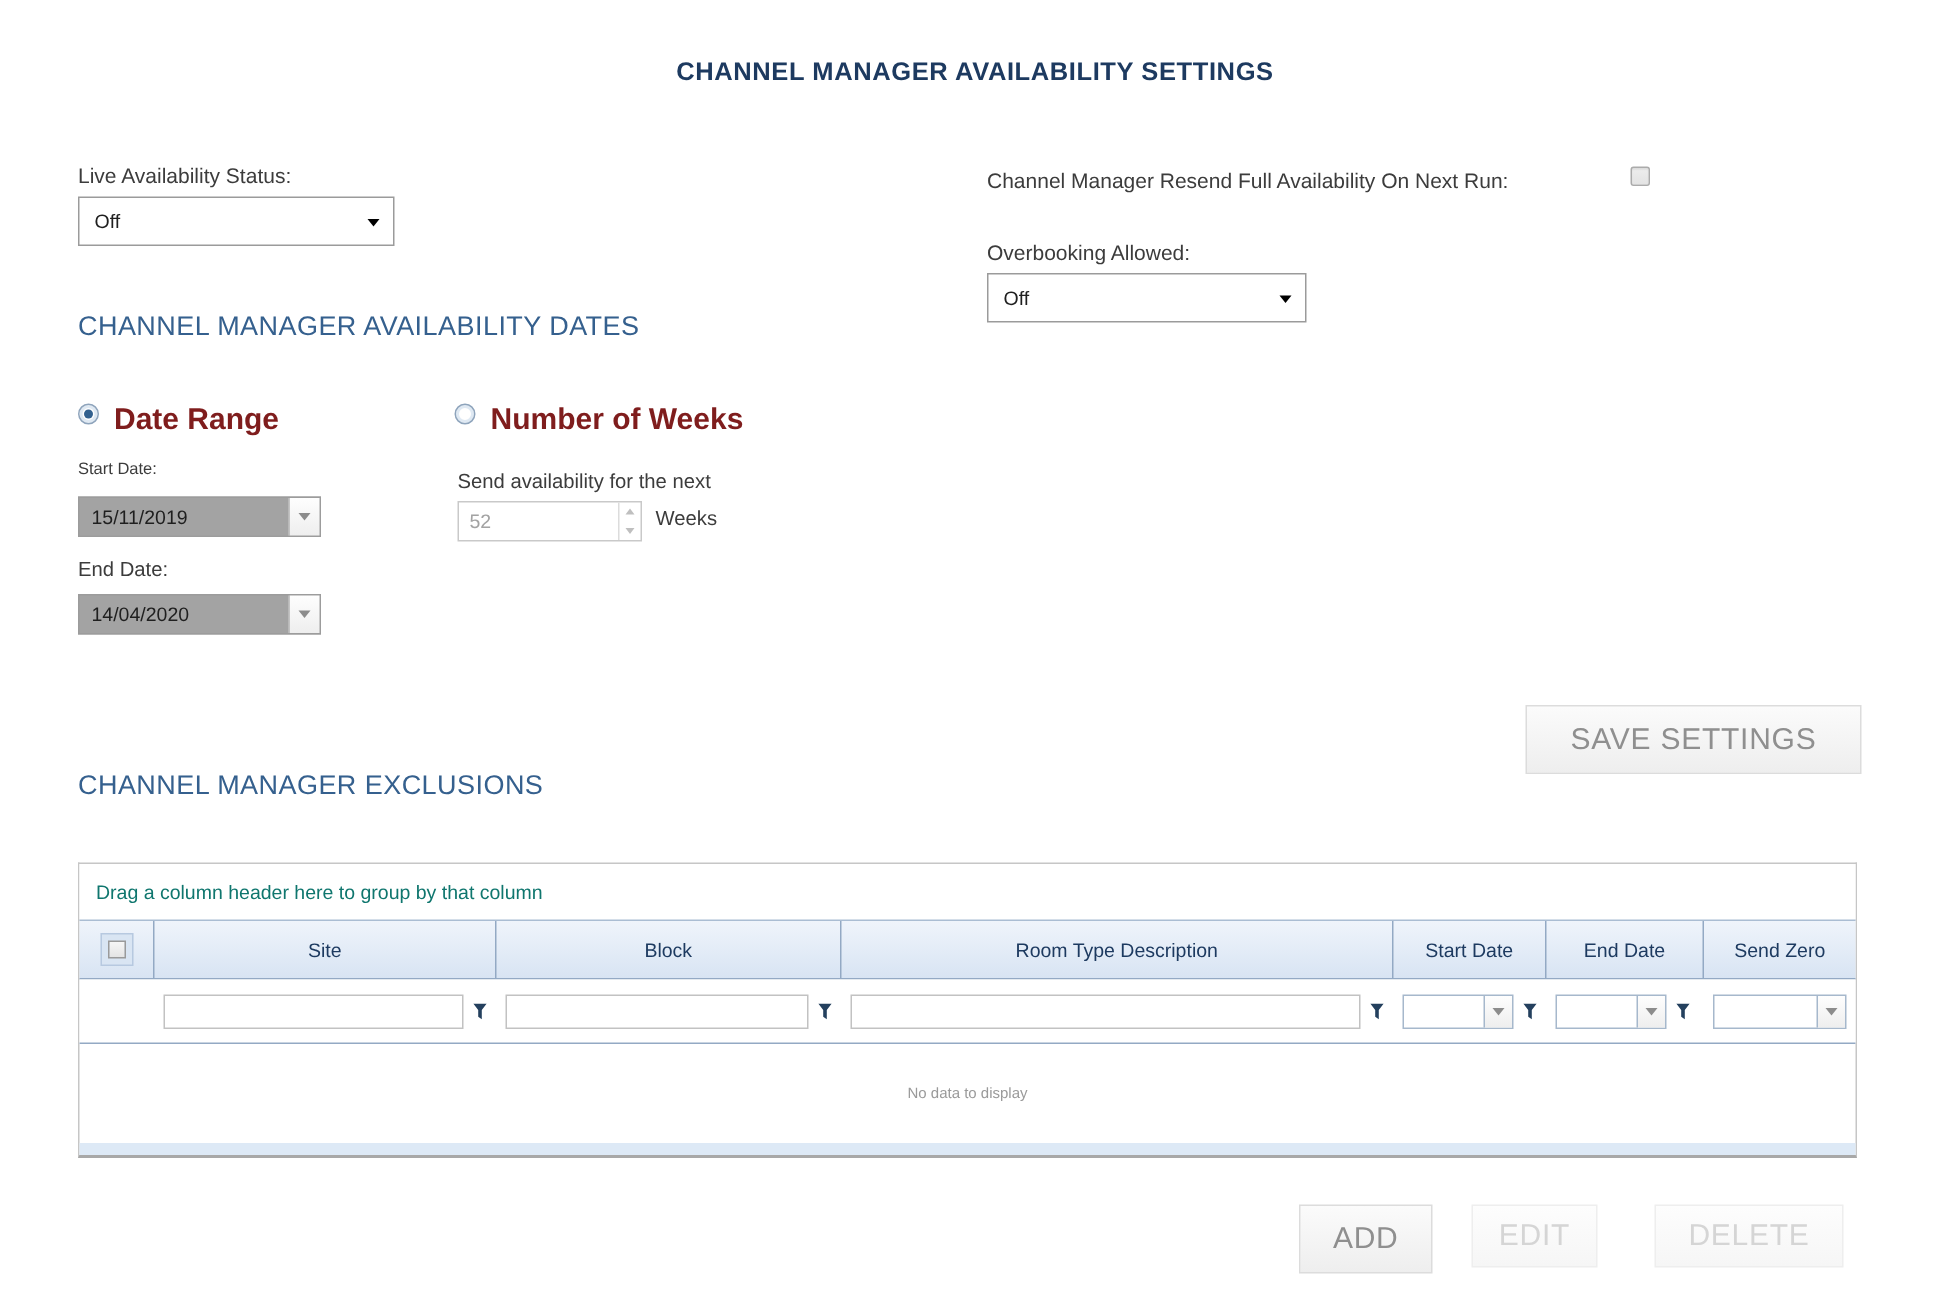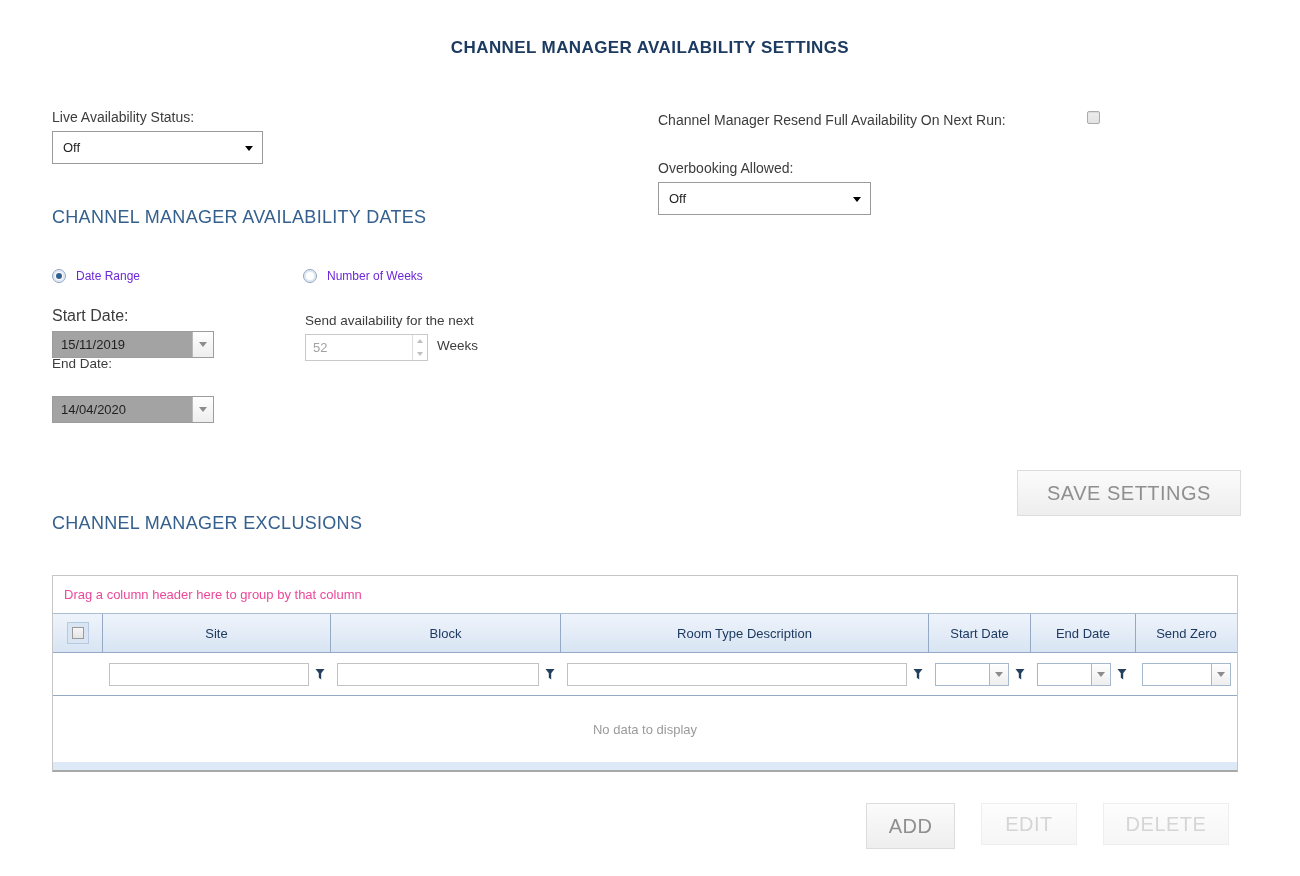--- a/index.html
+++ b/index.html
@@ -37,21 +37,21 @@
   
   .radio {
     position:absolute; width:14px; height:14px; border-radius:50%;
     border:1px solid #8ea4bc; background:#fff;
     box-shadow:inset 0 0 0 2px #dfe9f3; display:inline-block;
   }
   .radio.selected::after {
     content:""; position:absolute; left:3px; top:3px; width:6px; height:6px;
     border-radius:50%; background:#33618f;
   }
-  .radio-label { position:absolute; font-size:12px; color:#6d28d9; white-space:nowrap; }
+  .radio-label { position:absolute; font-size:20px; color:#7f1d1d; white-space:nowrap;font-weight:bold; }
   
   .datecombo {
     position:absolute; border:1px solid #9c9c9c; background:#a3a3a3;
     display:flex; align-items:stretch;
   }
   .datecombo .datetext {
     flex:1; display:flex; align-items:center; padding:0 8px;
     font-size:13px; color:#1f1f1f;
   }
   .combo-btn {
@@ -85,21 +85,21 @@
     color:#d5d5d5; border-color:#eeeeee; background:linear-gradient(#fdfdfd,#f6f6f6);
     cursor:default;
   }
   
   .grid {
     position:absolute; left:52px; top:575px; width:1186px;
     border:1px solid #c6c6c6; border-bottom:2px solid #a8a8a8; background:#fff;
   }
   .group-panel {
     height:37px; display:flex; align-items:center; padding-left:11px;
-    background:#fff; font-size:13px; color:#ec4899;
+    background:#fff; font-size:13px; color:#0f766e;
   }
   .header-row, .filter-row {
     display:grid; grid-template-columns:50px 228px 230px 368px 102px 105px auto;
   }
   .header-row {
     height:40px; background:linear-gradient(#eff4fb,#d8e4f3);
     border-top:1px solid #aabdd3; border-bottom:1px solid #93a9c4;
   }
   .header-cell {
     display:flex; align-items:center; justify-content:center;
@@ -121,21 +121,21 @@
     font-size:13px; padding:0 5px; outline:none; font-family:"Liberation Sans", sans-serif;
   }
   .funnel { flex:0 0 auto; margin-left:6px; cursor:pointer; display:flex; align-items:center; }
   .mini-combo {
     display:flex; align-items:stretch; height:23px; border:1px solid #a6b8cc; background:#fff;
   }
   .mini-combo .mini-text { flex:1; }
   .mini-combo .combo-btn { width:19px; border-left:1px solid #a6b8cc; }
   .empty-row {
     height:66px; display:flex; align-items:center; justify-content:center;
-    font-size:13px; color:#9a9a9a;
+    font-size:10px; color:#9a9a9a;
   }
   .scroll-strip { height:8px; background:#dde9f6; }
 </style>
 </head>
 <body>
 
 <div class="page">
 
   <div class="page-title">CHANNEL MANAGER AVAILABILITY SETTINGS</div>
 
@@ -154,21 +154,21 @@
     <span class="sel-arrow"></span>
   </div>
 
   <div class="section-heading" style="left:52px; top:207px;">CHANNEL MANAGER AVAILABILITY DATES</div>
 
   <span class="radio selected" style="left:52px; top:269px;"></span>
   <span class="radio-label" style="left:76px; top:269px;">Date Range</span>
   <span class="radio" style="left:303px; top:269px;"></span>
   <span class="radio-label" style="left:327px; top:269px;">Number of Weeks</span>
 
-  <div class="form-label" style="left:52px; top:307px; font-size:16px;">Start Date:</div>
+  <div class="form-label" style="left:52px; top:307px; font-size:11px;">Start Date:</div>
   <div class="datecombo" style="left:52px; top:331px; width:162px; height:27px;">
     <span class="datetext">15/11/2019</span>
     <span class="combo-btn">
         <span class="combo-arrow"></span>
       </span>
   </div>
 
   <div class="form-label" style="left:305px; top:313px; font-size:13.5px;">Send availability for the next</div>
   <div class="spin-wrap" style="left:305px; top:334px; width:123px; height:27px;">
     <input disabled="" value="52" style="">
@@ -176,21 +176,21 @@
       <span class="spin-btn">
           <span class="tri-up"></span>
         </span>
       <span class="spin-btn">
           <span class="tri-down"></span>
         </span>
     </span>
   </div>
   <div class="form-label" style="left:437px; top:338px; font-size:13.5px;text-align:center;">Weeks</div>
 
-  <div class="form-label" style="left:52px; top:356px; font-size:13.5px;">End Date:</div>
+  <div class="form-label" style="left:52px; top:372px; font-size:13.5px;">End Date:</div>
   <div class="datecombo" style="left:52px; top:396px; width:162px; height:27px;">
     <span class="datetext">14/04/2020</span>
     <span class="combo-btn">
         <span class="combo-arrow"></span>
       </span>
   </div>
 
   <div class="btn" style="left:1017px; top:470px; width:224px; height:46px;">SAVE SETTINGS</div>
 
   <div class="section-heading" style="left:52px; top:513px;">CHANNEL MANAGER EXCLUSIONS</div>
@@ -274,16 +274,16 @@
             </span>
         </span>
       </div>
     </div>
 
     <div class="empty-row">No data to display</div>
     <div class="scroll-strip"></div>
   </div>
 
   <div class="btn" style="left:866px; top:803px; width:89px; height:46px;">ADD</div>
-  <div class="btn disabled" style="left:981px; top:803px; width:96px; height:42px;">EDIT</div>
+  <div class="btn disabled" style="left:981px; top:803px; width:84px; height:42px;">EDIT</div>
   <div class="btn disabled" style="left:1103px; top:803px; width:126px; height:42px;">DELETE</div>
 
 </div>
 
 </body></html>

